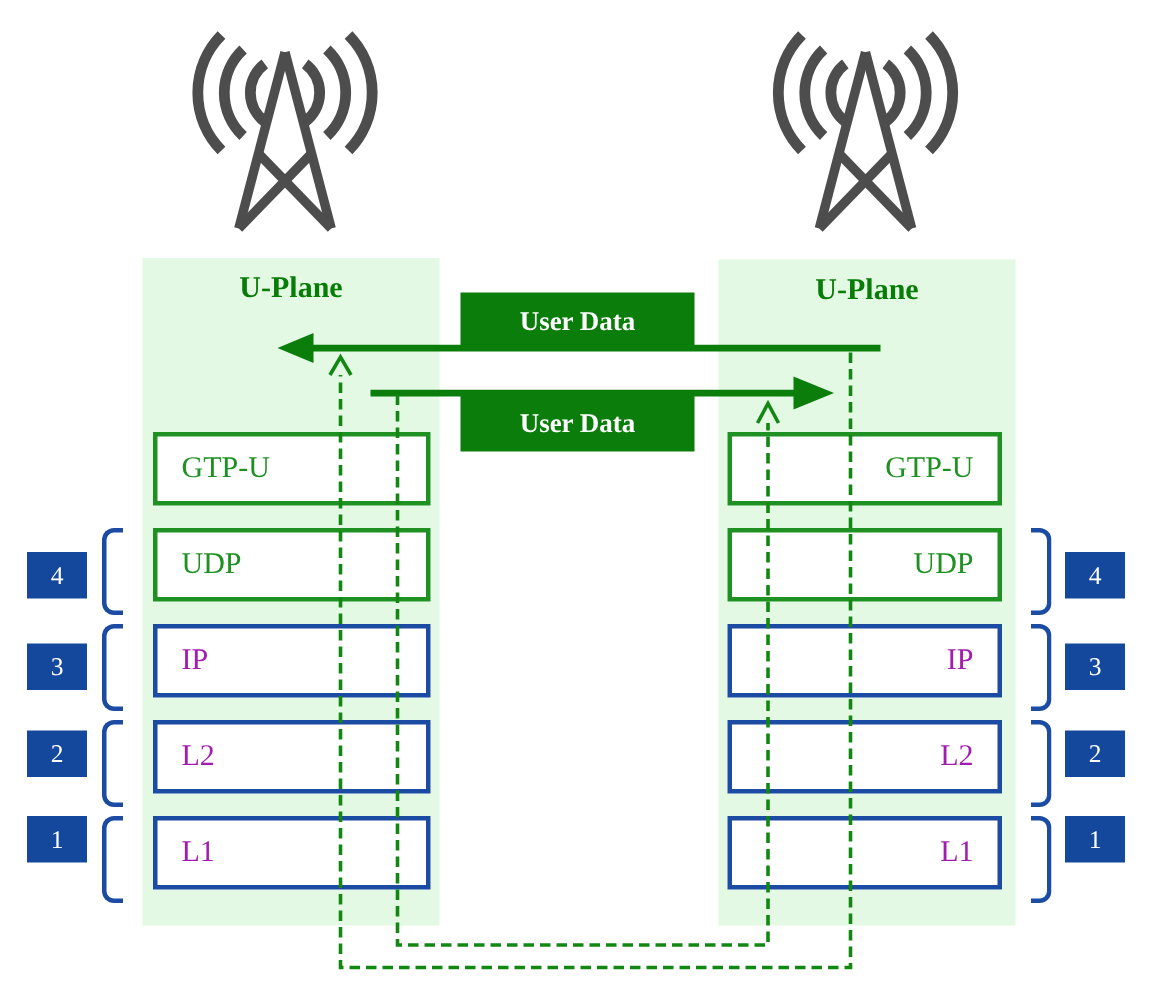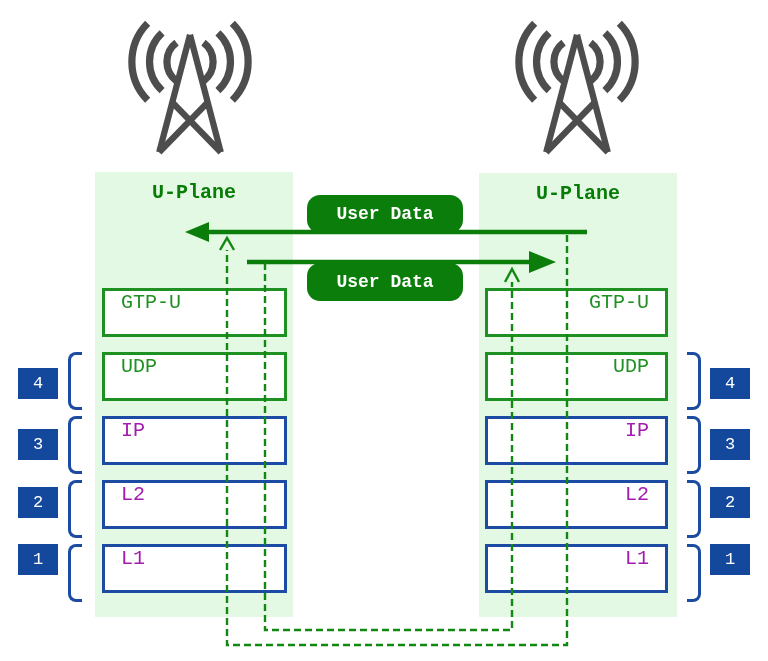--- a/index.html
+++ b/index.html
@@ -1,41 +1,41 @@
 <!DOCTYPE html>
 <html><head>
 <meta charset="utf-8">
 <style>
   html,body { margin:0; padding:0; background:#ffffff; }
   .canvas {
     position:relative; width:768px; height:661px; overflow:hidden;
     background:#ffffff;
-    font-family:Liberation Mono, monospace;
+    font-family:Liberation Serif, serif;
   }
   .antenna { position:absolute; top:6px; }
   .panel { position:absolute; background:#e3f9e3; }
   .panel-left  { left:95px;  top:172px; width:198px; height:445px; }
   .panel-right { left:479px; top:173px; width:198px; height:444px; }
   .panel-title {
     margin-top:9px; text-align:center;
     font-size:20px; font-weight:bold; color:#077d07;
   }
   .layer-box {
     position:absolute; width:185px; height:49px; background:#ffffff;
-    box-sizing:border-box; border:3px solid; display:flex; align-items:flex-start;
+    box-sizing:border-box; border:3px solid; display:flex; align-items:center;
     font-size:20px; z-index:2;
   }
   .col-left  { left:102px; padding-left:16px; }
   .col-right { left:485px; width:183px; justify-content:flex-end; padding-right:16px; }
   .box-green { border-color:#1f9122; color:#1f9122; }
   .box-blue  { border-color:#1c4ba3; color:#a21caf; }
   .user-data-bar {
     position:absolute; left:307px; width:156px; height:38px;
     background:#0b7d0b; color:#ffffff; font-weight:bold; font-size:18px;
-    display:flex; align-items:center; justify-content:center; z-index:3;border-radius:13px;
+    display:flex; align-items:center; justify-content:center; z-index:3;
   }
   .badge {
     position:absolute; width:40px; height:31px; background:#14489d;
     color:#ffffff; font-size:17px; display:flex; align-items:center;
     justify-content:center; z-index:2;
   }
   .badge-left  { left:18px; }
   .badge-right { left:710px; }
   .bracket {
     position:absolute; width:14px; height:58px; box-sizing:border-box;

